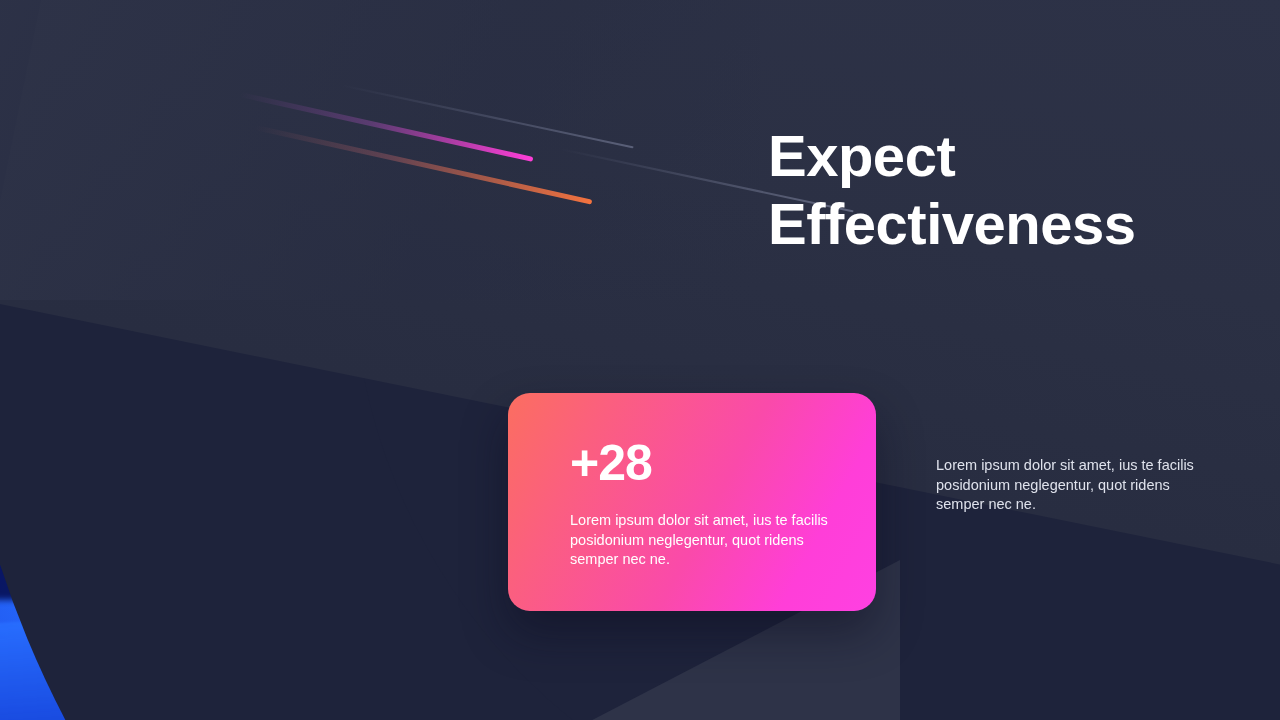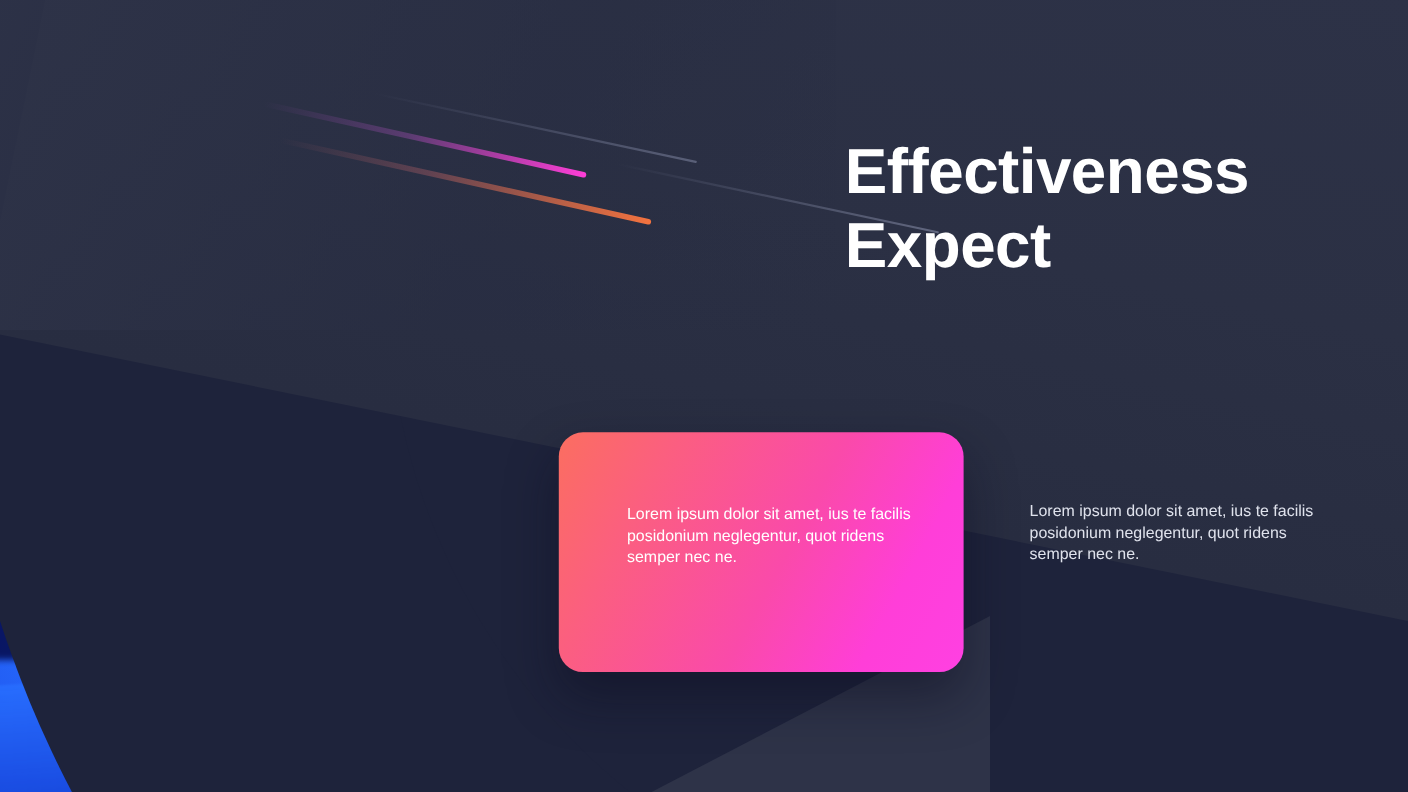--- a/index.html
+++ b/index.html
@@ -322,25 +322,26 @@
   <div class="streak-soft" style="left:340px;top:84px;width:300px;transform:rotate(12deg);
               background:linear-gradient(90deg, rgba(58,63,88,0), rgba(106,112,138,.75));"></div>
   <div class="streak-soft" style="left:560px;top:148px;width:300px;transform:rotate(12deg);
               background:linear-gradient(90deg, rgba(58,63,88,0), rgba(120,126,152,.7));"></div>
   <div class="streak" style="left:240px;top:92px;width:300px;transform:rotate(12.5deg);
               background:linear-gradient(90deg, rgba(60,63,92,0) 0%, rgba(130,70,150,.55) 45%, #ff3ed8 100%);"></div>
   <div class="streak" style="left:255px;top:125px;width:345px;transform:rotate(12.5deg);
               background:linear-gradient(90deg, rgba(60,63,92,0) 0%, rgba(150,85,95,.5) 40%, #f4733f 100%);"></div>
 
   <h1 class="title">
+    <span>Expect</span>
     <span>Effectiveness</span>
-    <span>Expect</span>
   </h1>
 
   <div class="stat-card">
+    <div class="num">+28</div>
     <div class="desc">Lorem ipsum dolor sit amet, ius te facilis posidonium neglegentur, quot ridens semper nec ne.</div>
   </div>
 
   <div class="stat-plain">
     <div class="desc">Lorem ipsum dolor sit amet, ius te facilis posidonium neglegentur, quot ridens semper nec ne.</div>
   </div>
 
 </div>
 
 </body></html>

